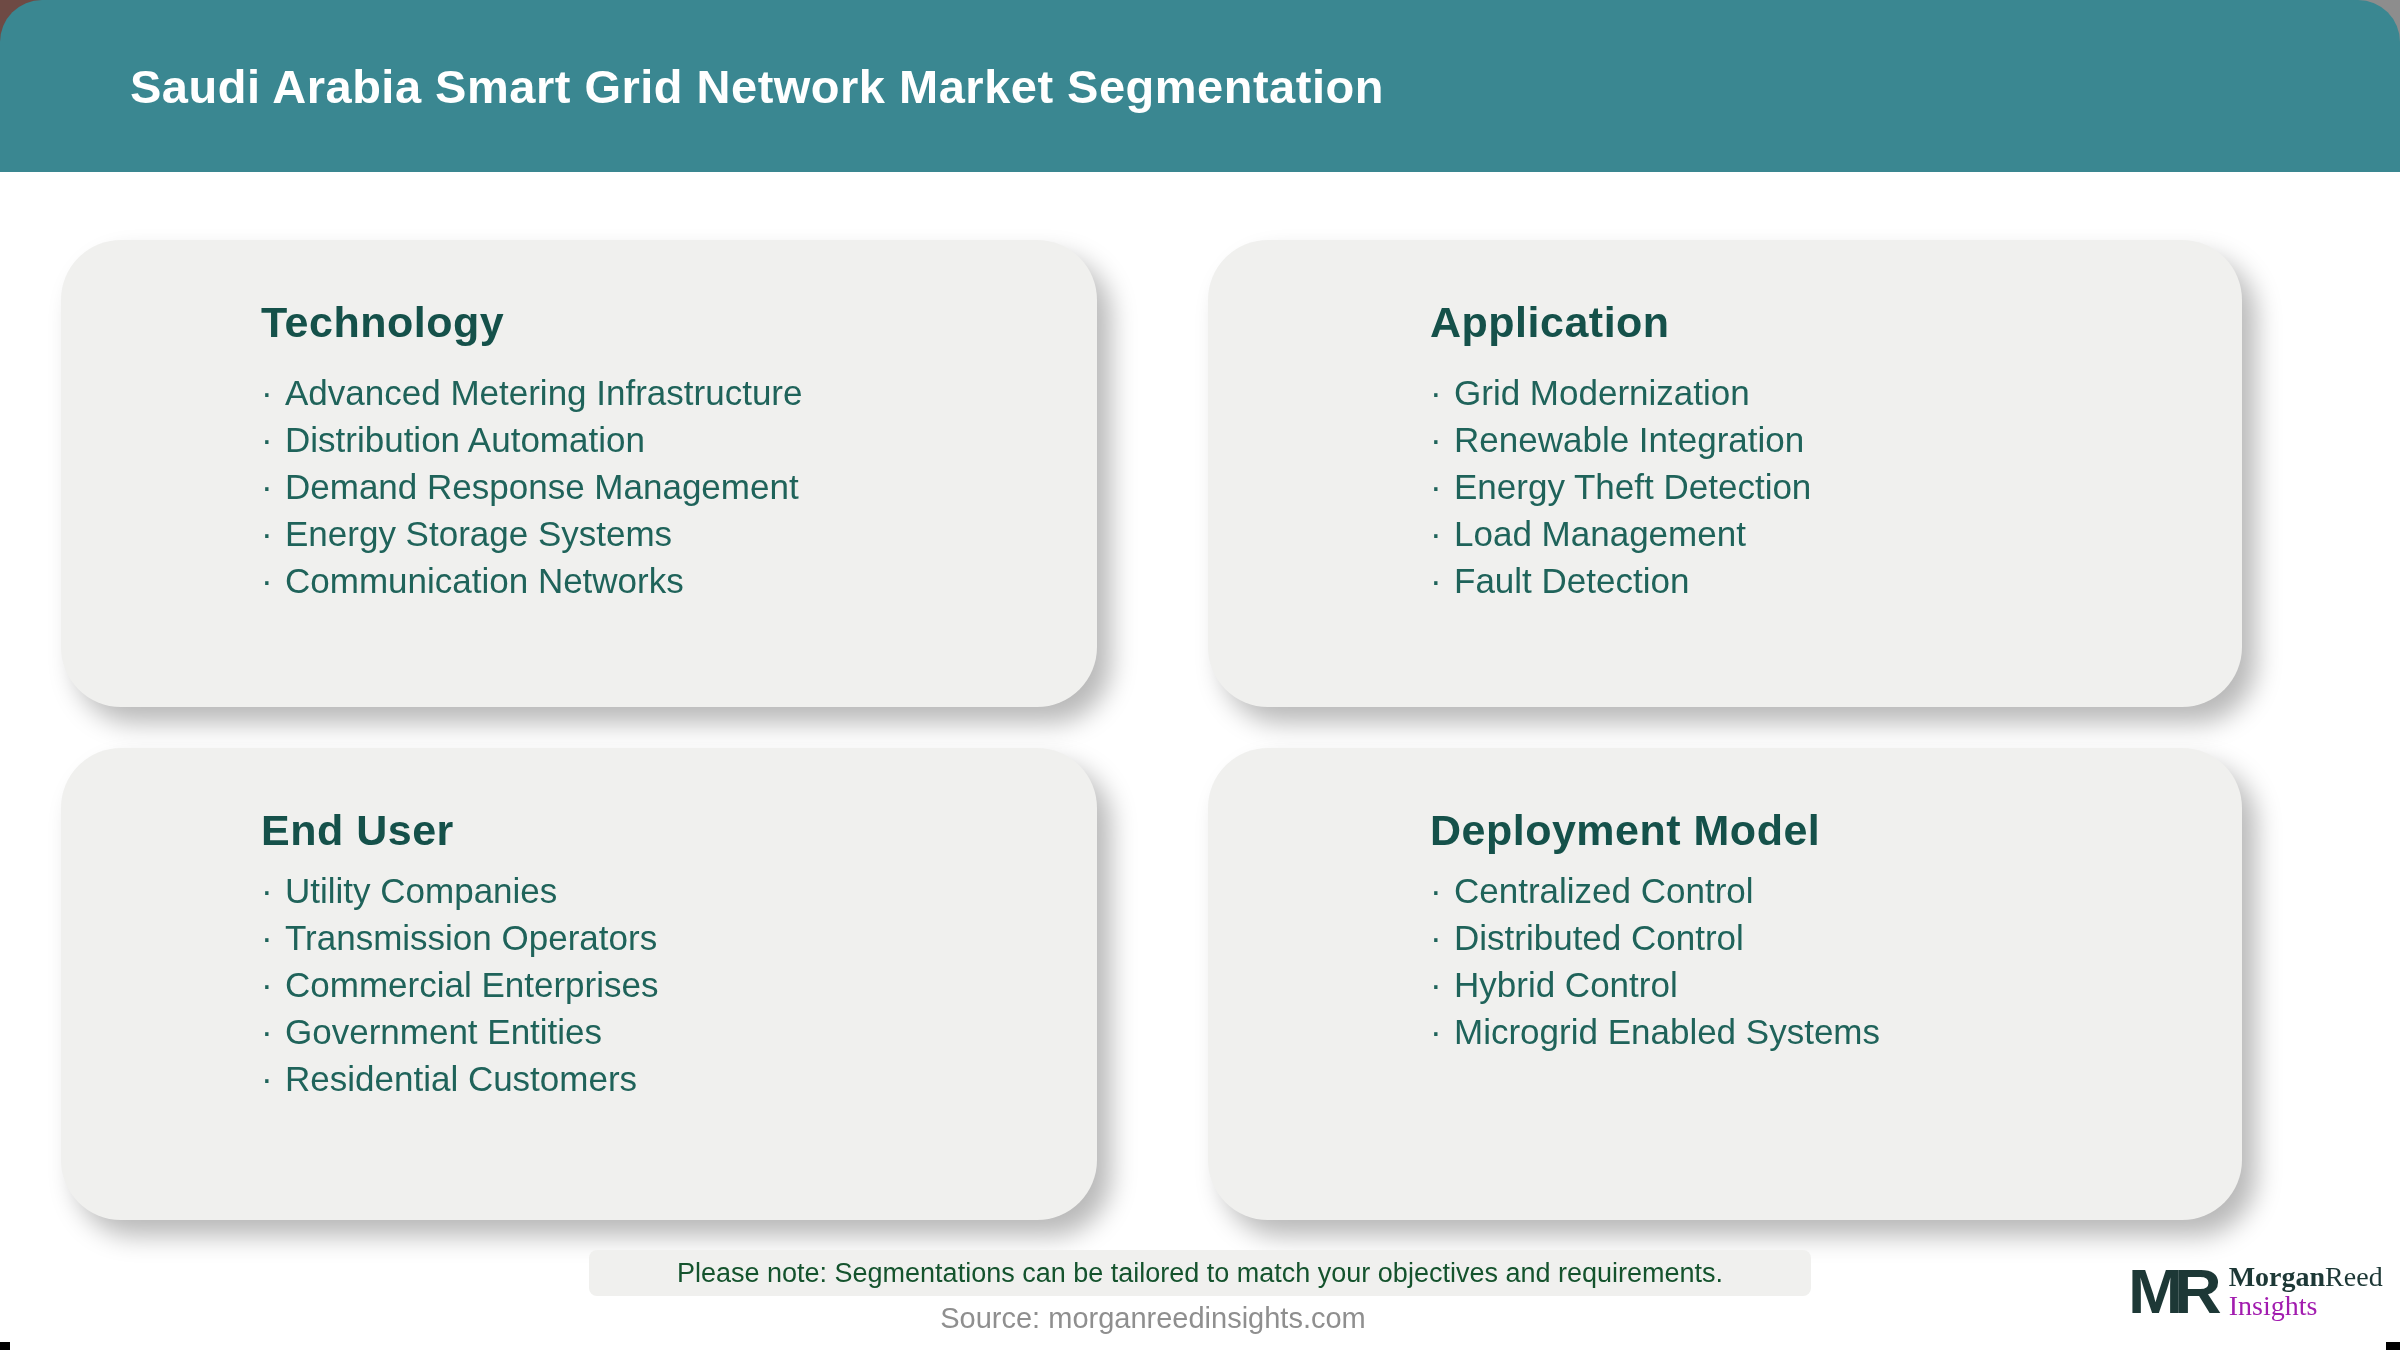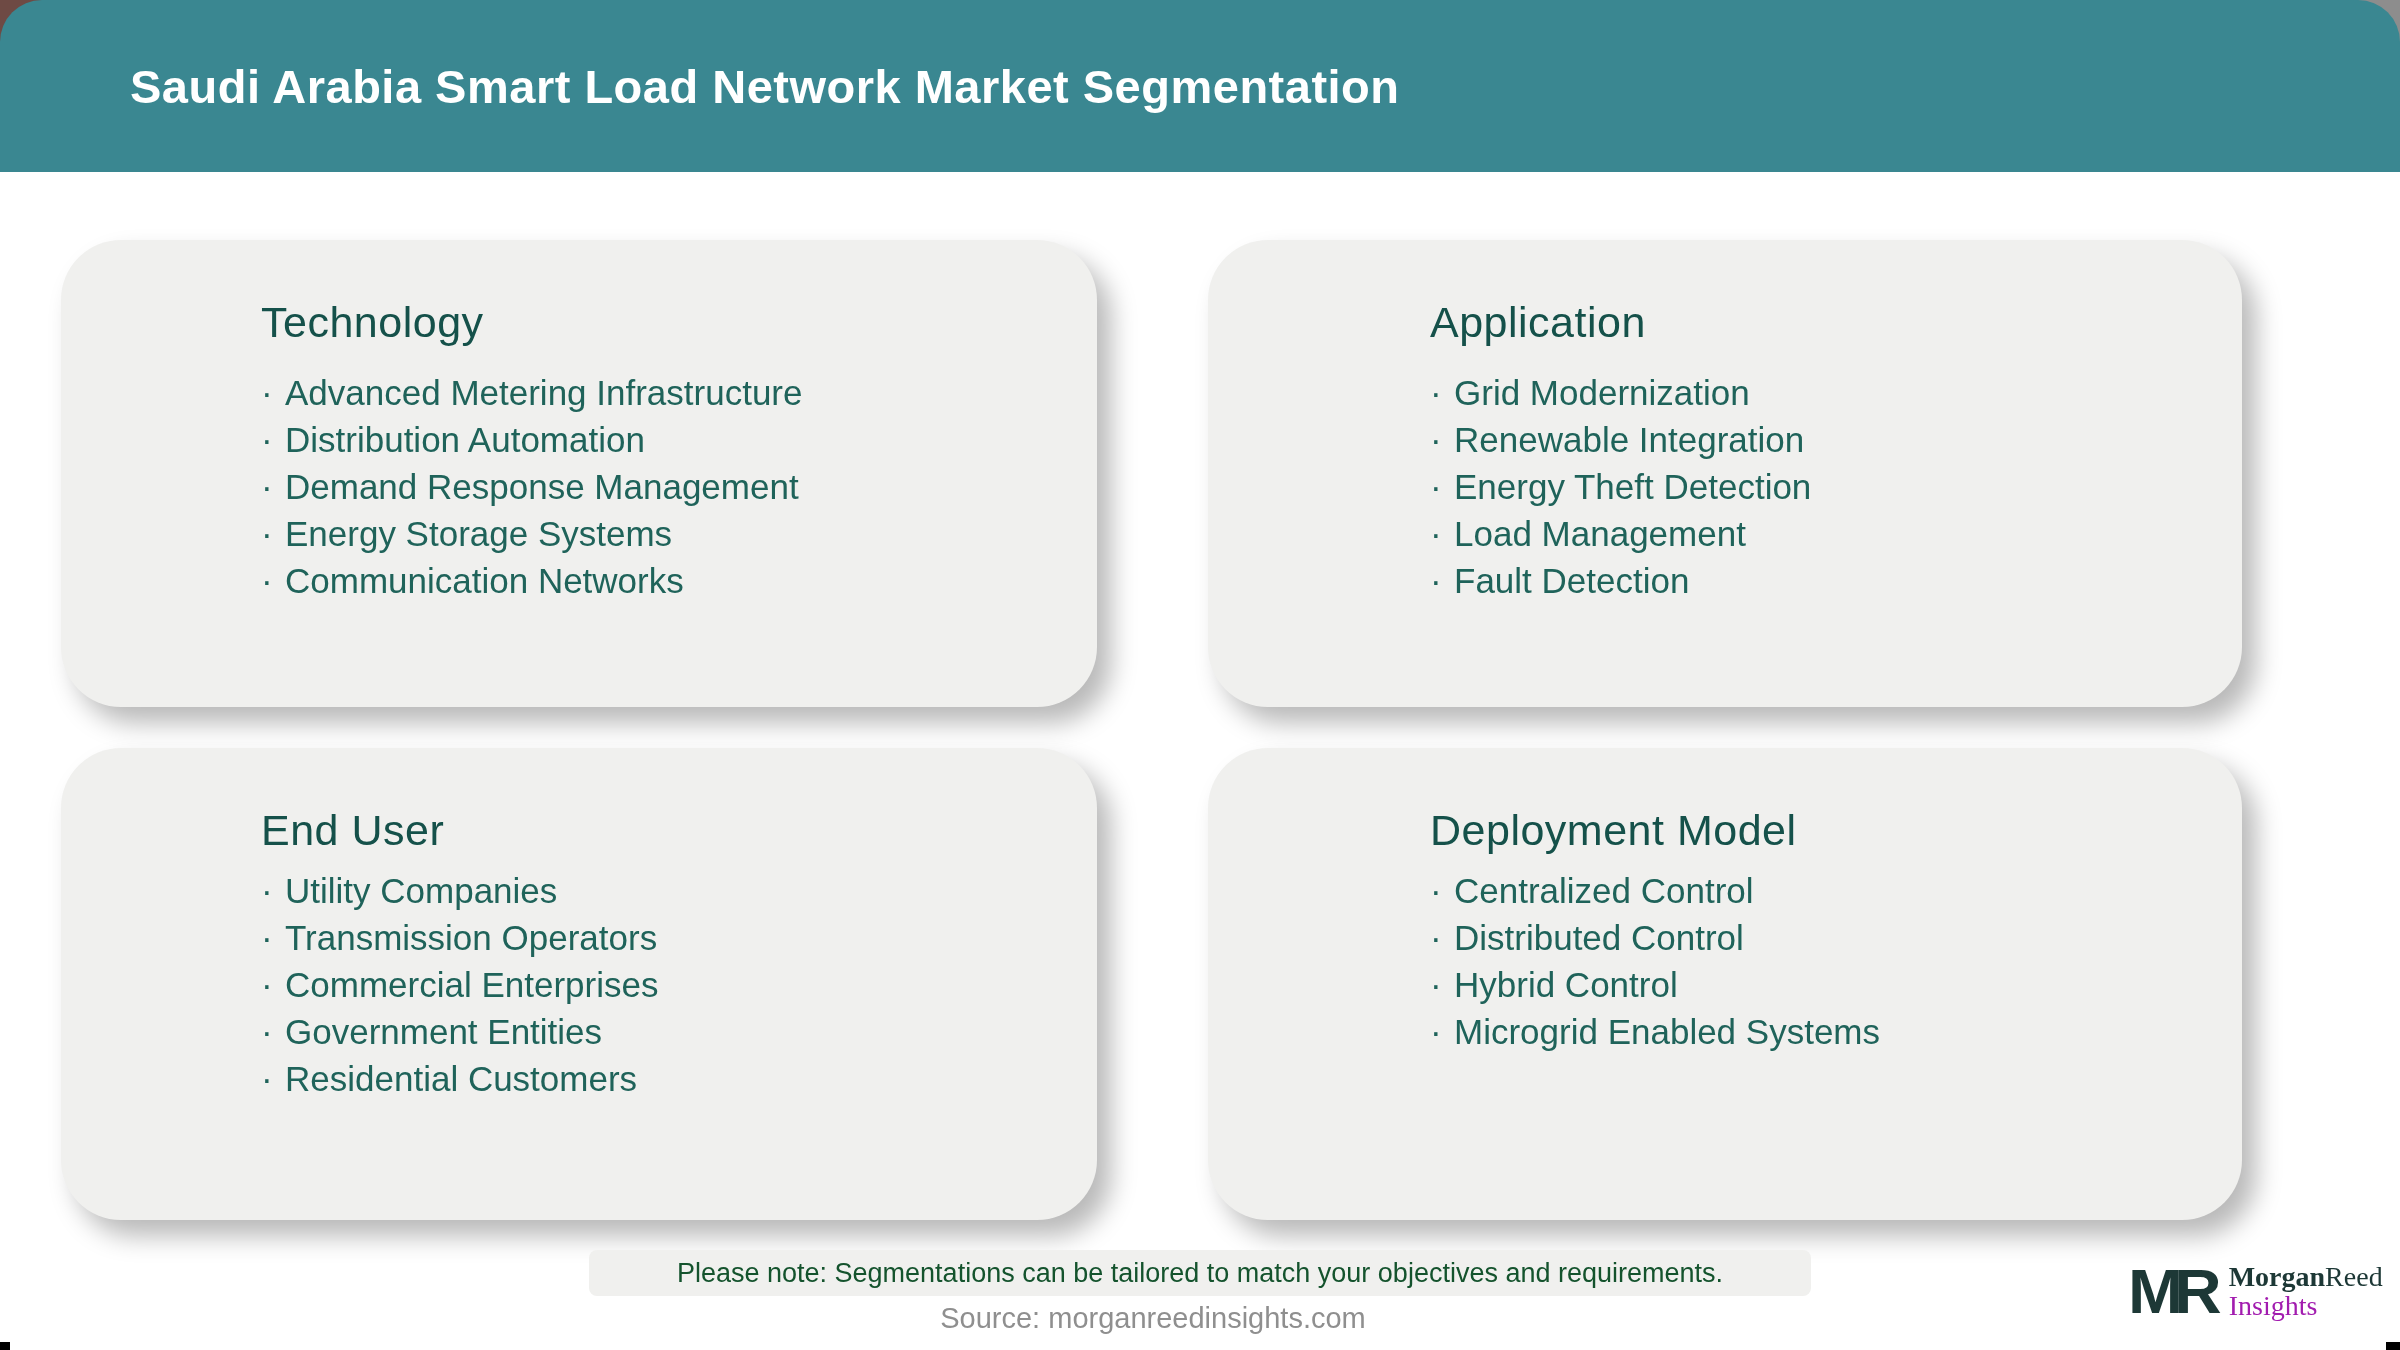--- a/index.html
+++ b/index.html
@@ -45,21 +45,21 @@
     z-index: 1;
   }
   .card.pos0 { left: 61px;   top: 240px; width: 1036px; height: 467px; padding-left: 200px; }
   .card.pos1 { left: 1208px; top: 240px; width: 1034px; height: 467px; padding-left: 222px; }
   .card.pos2 { left: 61px;   top: 748px; width: 1036px; height: 472px; padding-left: 200px; }
   .card.pos3 { left: 1208px; top: 748px; width: 1034px; height: 472px; padding-left: 222px; }
 
   .card-title {
     margin: 0 0 22px 0;
     font-size: 43px;
-    font-weight: 400;
+    font-weight: 700;
     color: #15514a;
     letter-spacing: 0.5px;
   }
   .pos2 .card-title, .pos3 .card-title { margin-bottom: 12px; }
 
   .card-list {
     list-style: none;
     margin: 0; padding: 0;
   }
   .card-list li {
@@ -123,21 +123,21 @@
 </style>
 </head>
 <body>
 
 <div class="stage">
 
   <div class="corner corner-tl"></div>
   <div class="corner corner-tr"></div>
 
   <header class="header">
-    <h1>Saudi Arabia Smart Load Network Market Segmentation</h1>
+    <h1>Saudi Arabia Smart Grid Network Market Segmentation</h1>
   </header>
 
   <main id="cards-area">
 
       <section class="card pos0">
         <h2 class="card-title">Technology</h2>
         <ul class="card-list">
           <li><span class="bullet">·</span><span>Advanced Metering Infrastructure</span></li>
           <li><span class="bullet">·</span><span>Distribution Automation</span></li>
           <li><span class="bullet">·</span><span>Demand Response Management</span></li>

